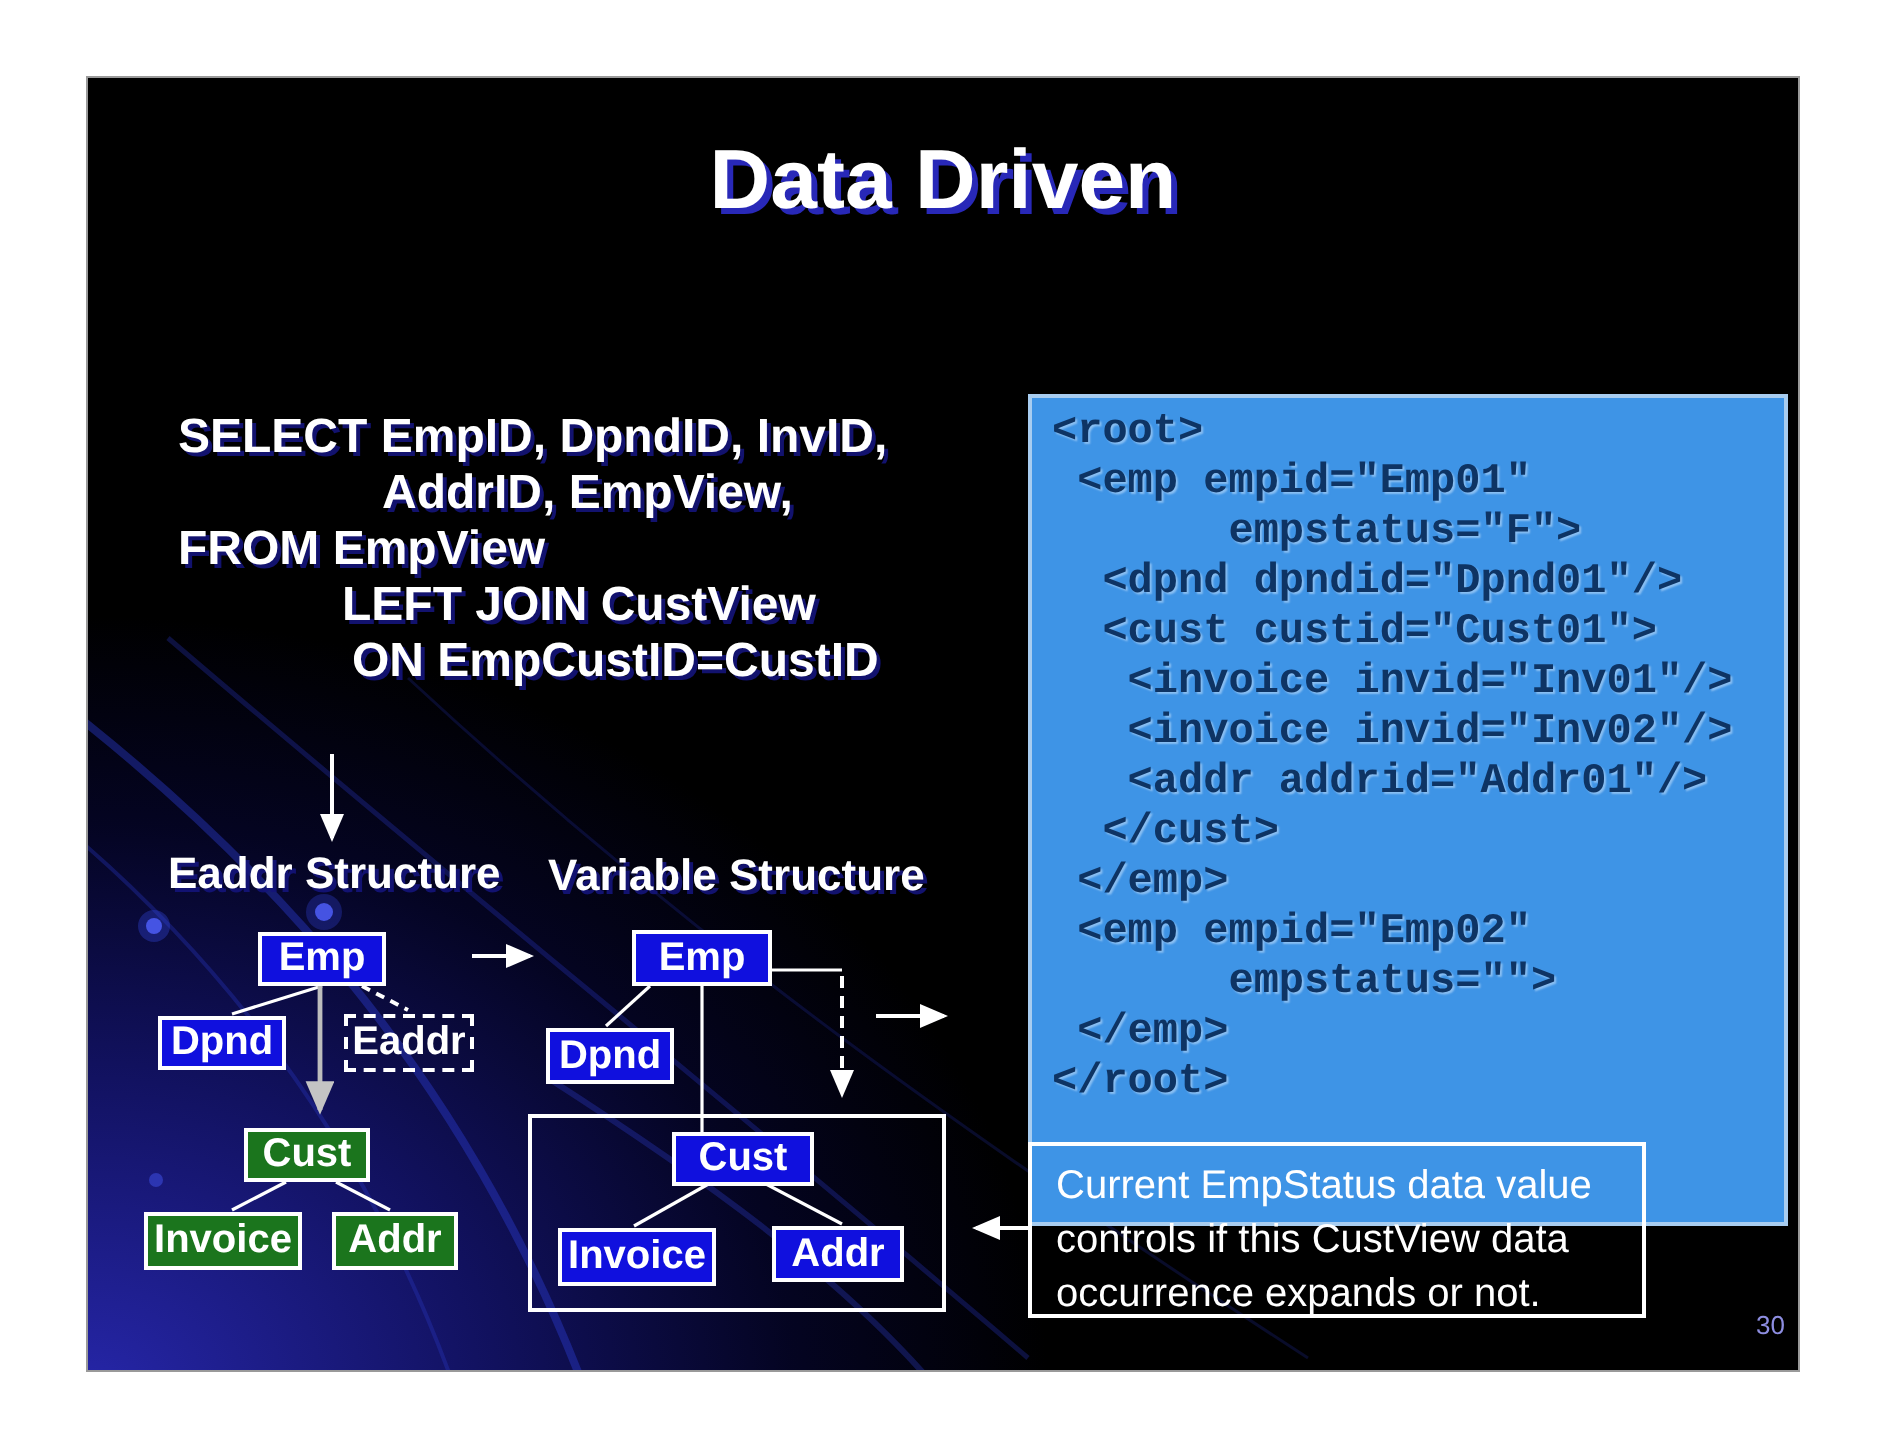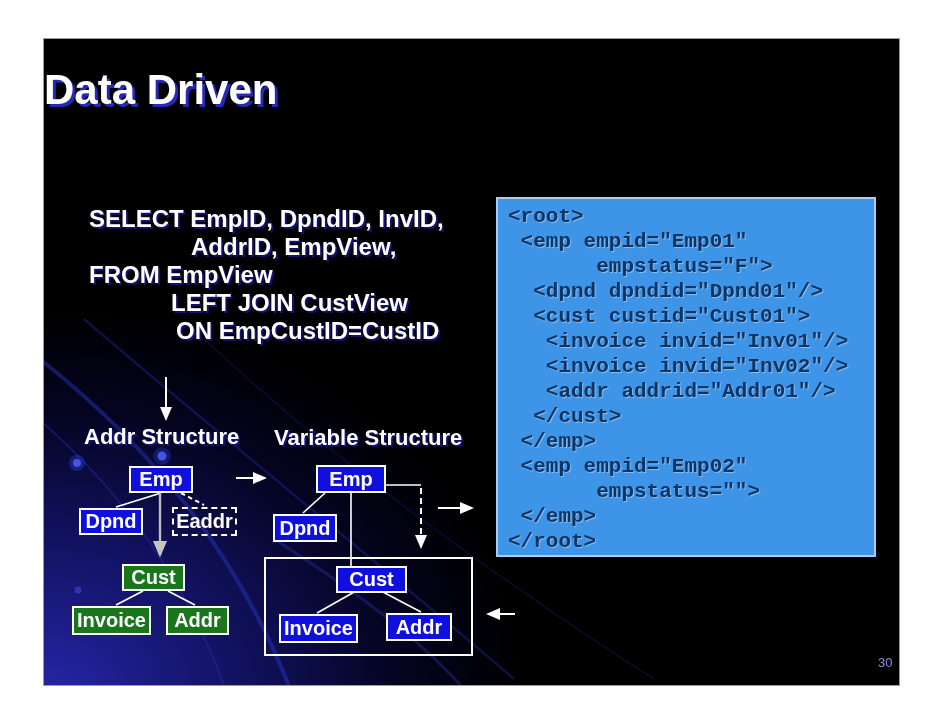--- a/index.html
+++ b/index.html
@@ -10,21 +10,21 @@
     background:
       radial-gradient(ellipse 640px 520px at 0% 102%, rgba(40,40,178,.95) 0%, rgba(20,20,110,.85) 32%, rgba(6,6,48,.7) 55%, rgba(0,0,0,0) 75%),
       #000;
     border:1px solid #9a9a9a;
     box-sizing:border-box;
     overflow:hidden;
   }
   svg.layer{position:absolute;left:0;top:0;width:857px;height:648px;}
 
   
-  .title{position:absolute;left:0;top:26px;width:100%;text-align:left;
+  .title{position:absolute;left:0;top:26px;width:100%;text-align:center;
     color:#fff;font-weight:bold;font-size:42px;line-height:49px;
     text-shadow:3px 3px 0 #2828b8;}
 
   
   .sql{position:absolute;left:45px;top:166px;color:#fff;font-weight:bold;
     font-size:24px;line-height:28px;white-space:nowrap;
     text-shadow:2px 2px 0 rgba(20,20,122,.9);}
   .sql .i1{margin-left:102px;}
   .sql .i2{margin-left:82px;}
   .sql .i3{margin-left:87px;}
@@ -37,21 +37,21 @@
   
   .nbox{position:absolute;box-sizing:border-box;color:#fff;font-weight:bold;
     font-size:20px;text-align:right;display:flex;align-items:center;justify-content:center;
     white-space:nowrap;}
   .blue{background:#1010de;border:2px solid #fff;}
   .green{background:#1b751d;border:2px solid #fff;}
   .dashedbox{background:transparent;border:2px dashed #fff;}
   .group{position:absolute;border:2px solid #fff;background:transparent;box-sizing:border-box;}
 
   
-  .xml{position:absolute;left:452px;top:158px;width:380px;height:360px;
+  .xml{position:absolute;left:470px;top:158px;width:380px;height:416px;
     background:#3e94e6;border:2px solid #a8cdf0;box-sizing:border-box;
     font-family:"Liberation Mono",monospace;font-weight:bold;font-size:21px;
     line-height:25px;color:#0e3464;text-shadow:1px 1px 1px rgba(215,235,255,.5);
     padding:5px 0 0 10px;}
   .xml .xl{white-space:pre;}
 
   
   .note{position:absolute;left:470px;top:532px;width:309px;height:88px;
     border:2px solid #fff;box-sizing:border-box;color:#fff;
     font-size:20px;line-height:27px;padding:7px 0 0 12px;}
@@ -113,21 +113,21 @@
     <line x1="342" y1="446" x2="377" y2="446" stroke="#fff" stroke-width="1.6"></line>
     <line x1="377" y1="449" x2="377" y2="508" stroke="#fff" stroke-width="2" stroke-dasharray="6 4" marker-end="url(#aw)"></line>
     <line x1="312" y1="552" x2="273" y2="574" stroke="#fff" stroke-width="1.6"></line>
     <line x1="337" y1="552" x2="377" y2="573" stroke="#fff" stroke-width="1.6"></line>
 
     <line x1="394" y1="469" x2="428" y2="469" stroke="#fff" stroke-width="2" marker-end="url(#aw)"></line>
 
     <line x1="471" y1="575" x2="444" y2="575" stroke="#fff" stroke-width="2" marker-end="url(#aw)"></line>
   </svg>
 
-  <div class="struct-label" style="left:40px;top:385px;">Addr Structure</div>
+  <div class="struct-label" style="left:40px;top:385px;">Eaddr Structure</div>
   <div class="struct-label" style="left:230px;top:386px;">Variable Structure</div>
 
   <div class="group" style="left:220px;top:518px;width:209px;height:99px;"></div>
 
   <div class="nbox blue" style="left:85px;top:427px;width:64px;height:27px;">Emp</div>
   <div class="nbox blue" style="left:35px;top:469px;width:64px;height:27px;">Dpnd</div>
   <div class="nbox dashedbox" style="left:128px;top:468px;width:65px;height:29px;">Eaddr</div>
   <div class="nbox green" style="left:78px;top:525px;width:63px;height:27px;">Cust</div>
   <div class="nbox green" style="left:28px;top:567px;width:79px;height:29px;">Invoice</div>
   <div class="nbox green" style="left:122px;top:567px;width:63px;height:29px;">Addr</div>
@@ -148,16 +148,21 @@
     <div class="xl">   &lt;invoice invid="Inv02"/&gt;</div>
     <div class="xl">   &lt;addr addrid="Addr01"/&gt;</div>
     <div class="xl">  &lt;/cust&gt;</div>
     <div class="xl"> &lt;/emp&gt;</div>
     <div class="xl"> &lt;emp empid="Emp02"</div>
     <div class="xl">       empstatus=""&gt;</div>
     <div class="xl"> &lt;/emp&gt;</div>
     <div class="xl">&lt;/root&gt;</div>
   </div>
 
+  <div class="note">
+    <div>Current EmpStatus data value</div>
+    <div>controls if this CustView data</div>
+    <div>occurrence expands or not.</div>
+  </div>
 
   <div class="pagenum">30</div>
 
 </div>
 
 </body></html>

